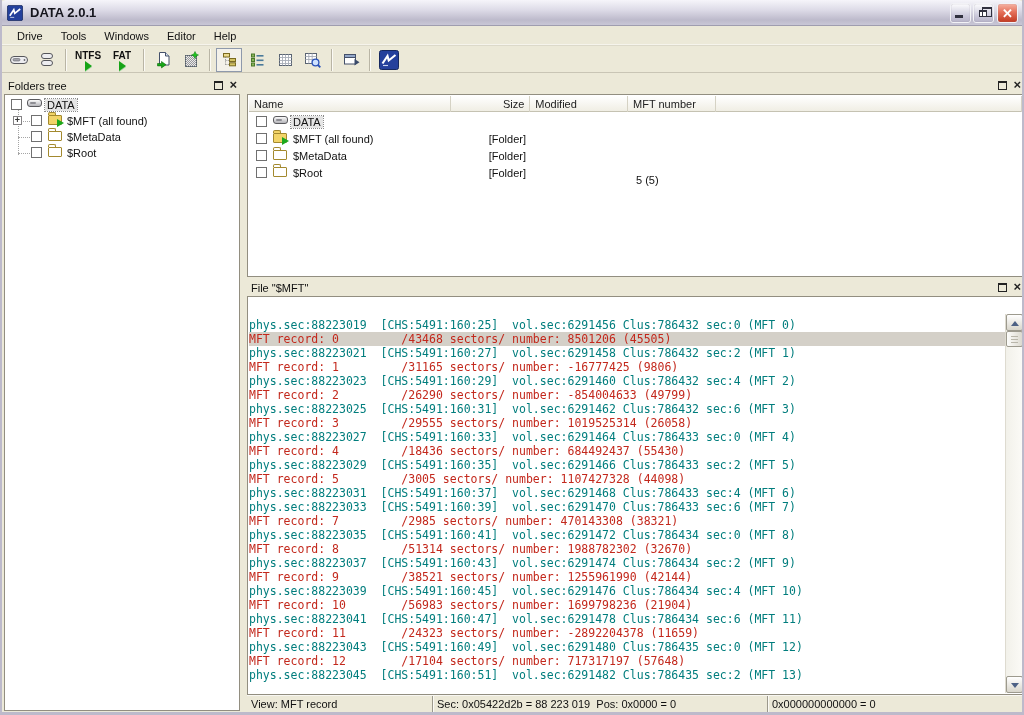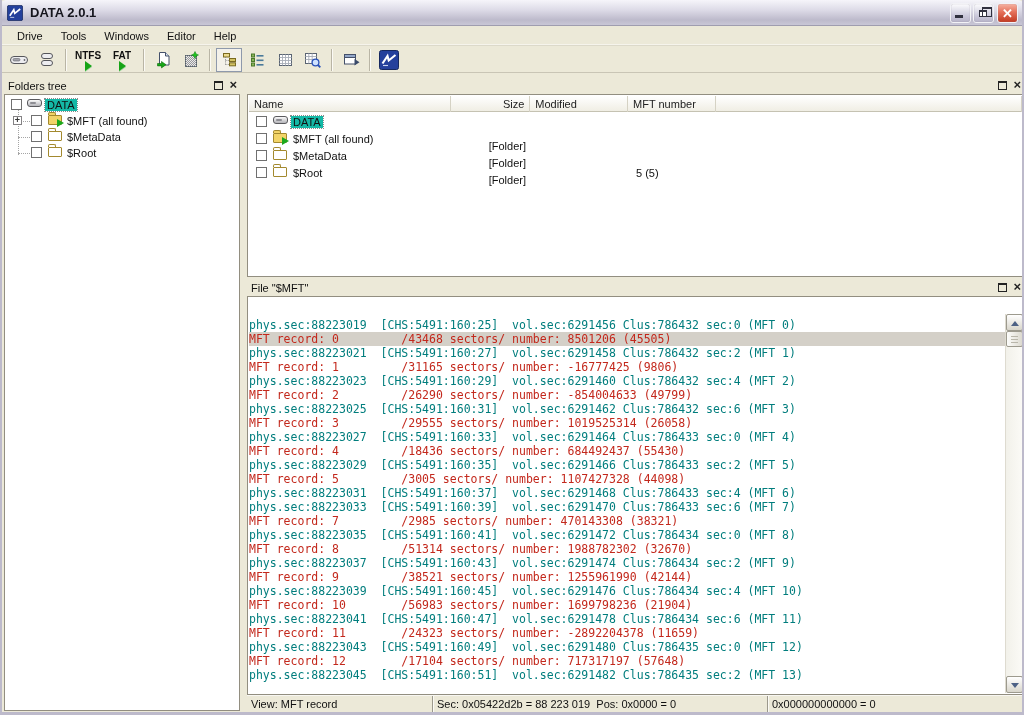--- a/index.html
+++ b/index.html
@@ -46,21 +46,21 @@
   .panel-body{position:absolute;left:0;top:16px;right:0;bottom:0;background:#fff;border:1px solid #928e80;}
   
   #folders-panel{left:2px;top:78px;width:236px;height:633px;}
   .tree-row{position:absolute;left:0;height:16px;width:100%;font-size:11px;color:#111;}
   .tree-row .checkbox{position:absolute;top:2px;width:11px;height:11px;border:1px solid #707070;background:#fff;}
   .tree-row.lvl0 .checkbox{left:6px;} .tree-row.lvl1 .checkbox{left:26px;}
   .tree-row .node-icon{position:absolute;top:2px;}
   .tree-row.lvl0 .node-icon{left:22px;} .tree-row.lvl1 .node-icon{left:43px;}
   .tree-row .lbl{position:absolute;top:2px;padding:0 2px;white-space:nowrap;}
   .tree-row.lvl0 .lbl{left:40px;} .tree-row.lvl1 .lbl{left:60px;}
-  .lbl.sel{background:#14b8a6;outline:1px dotted #8a8a8a;}
+  .lbl.sel{background:#e5e5e5;outline:1px dotted #8a8a8a;}
   .expander{position:absolute;left:8px;top:3px;width:9px;height:9px;border:1px solid #848284;background:#fff;
     font:bold 9px/7px "Liberation Sans",sans-serif;text-align:center;color:#333;}
   .dot-v{position:absolute;border-left:1px dotted #a5a5a5;}
   .dot-h{position:absolute;border-top:1px dotted #a5a5a5;}
   
   .ic-drive{width:15px;height:8px;border:1px solid #5a5a5e;border-radius:3px;background:linear-gradient(#fafafa,#b5b5ba);position:relative;display:inline-block;}
   .ic-drive::after{content:"";position:absolute;left:2px;top:2px;width:6px;height:2px;background:#8e8e94;border-radius:1px;}
   .ic-folder{width:14px;height:10px;border:1px solid #a3892e;border-radius:1px;background:#fff;position:relative;display:inline-block;}
   .ic-folder::before{content:"";position:absolute;left:-1px;top:-4px;width:6px;height:2px;border:1px solid #a3892e;border-bottom:none;border-radius:2px 2px 0 0;background:inherit;}
   .ic-folder.found{background:#f2d468;}
@@ -69,23 +69,23 @@
   
   #files-panel{left:245px;top:78px;width:777px;height:199px;}
   .col-header{position:absolute;left:1px;top:1px;right:1px;height:16px;background:linear-gradient(#ffffff,#f0eee4);border-bottom:1px solid #c5c2b2;display:flex;}
   .col-cell{height:16px;font-size:11px;color:#222;padding:2px 5px 0 5px;border-right:1px solid #d5d2c4;overflow:hidden;white-space:nowrap;}
   .col-cell.right{text-align:right;}
   .list-rows{position:absolute;left:1px;top:17px;right:1px;bottom:1px;background:#fff;}
   .list-row{position:relative;height:17px;font-size:11px;color:#111;}
   .list-row .checkbox{position:absolute;left:7px;top:3px;width:11px;height:11px;border:1px solid #707070;background:#fff;}
   .list-row .node-icon{position:absolute;left:24px;top:3px;}
   .list-row .cell-name{position:absolute;left:42px;top:3px;padding:0 2px;white-space:nowrap;}
-  .list-row .cell-size{position:absolute;left:203px;width:79px;top:10px;text-align:right;padding-right:5px;}
+  .list-row .cell-size{position:absolute;left:203px;width:79px;top:3px;text-align:right;padding-right:5px;}
   .list-row .cell-mod{position:absolute;left:282px;width:98px;top:3px;padding-left:8px;}
-  .list-row .cell-mft{position:absolute;left:380px;width:88px;top:3px;padding-left:7px;}
+  .list-row .cell-mft{position:absolute;left:380px;width:88px;top:10px;padding-left:7px;}
   
   #mft-panel{left:245px;top:280px;width:777px;height:415px;}
   .rec-area{position:absolute;left:1px;top:17px;right:18px;bottom:1px;background:#fff;overflow:hidden;padding-top:4px;}
   .rec-line{height:14px;line-height:14px;font-family:"DejaVu Sans Mono","Liberation Mono",monospace;font-size:11.5px;white-space:pre;}
   .rec-line.info{color:var(--teal);}
   .rec-line.record{color:var(--red);}
   .rec-line.hl{background:var(--hl);}
   
   .vscroll{position:absolute;top:17px;right:1px;bottom:1px;width:17px;background:linear-gradient(90deg,#f2f1ea,#fbfaf6);border-left:1px solid #dedbd0;}
   .sc-btn{position:absolute;left:0;width:17px;height:17px;border:1px solid #9d9a8e;border-radius:2px;background:linear-gradient(#ffffff,#d9d6cb);}

